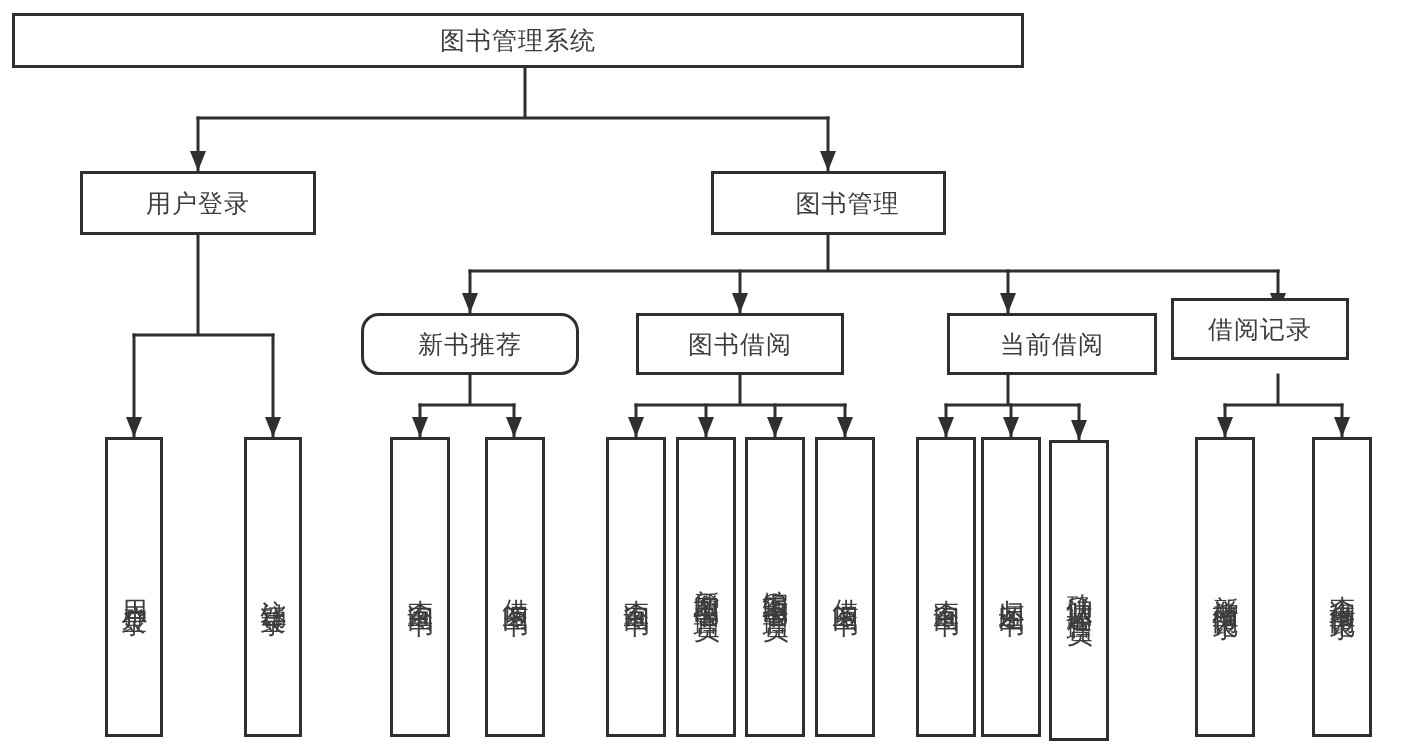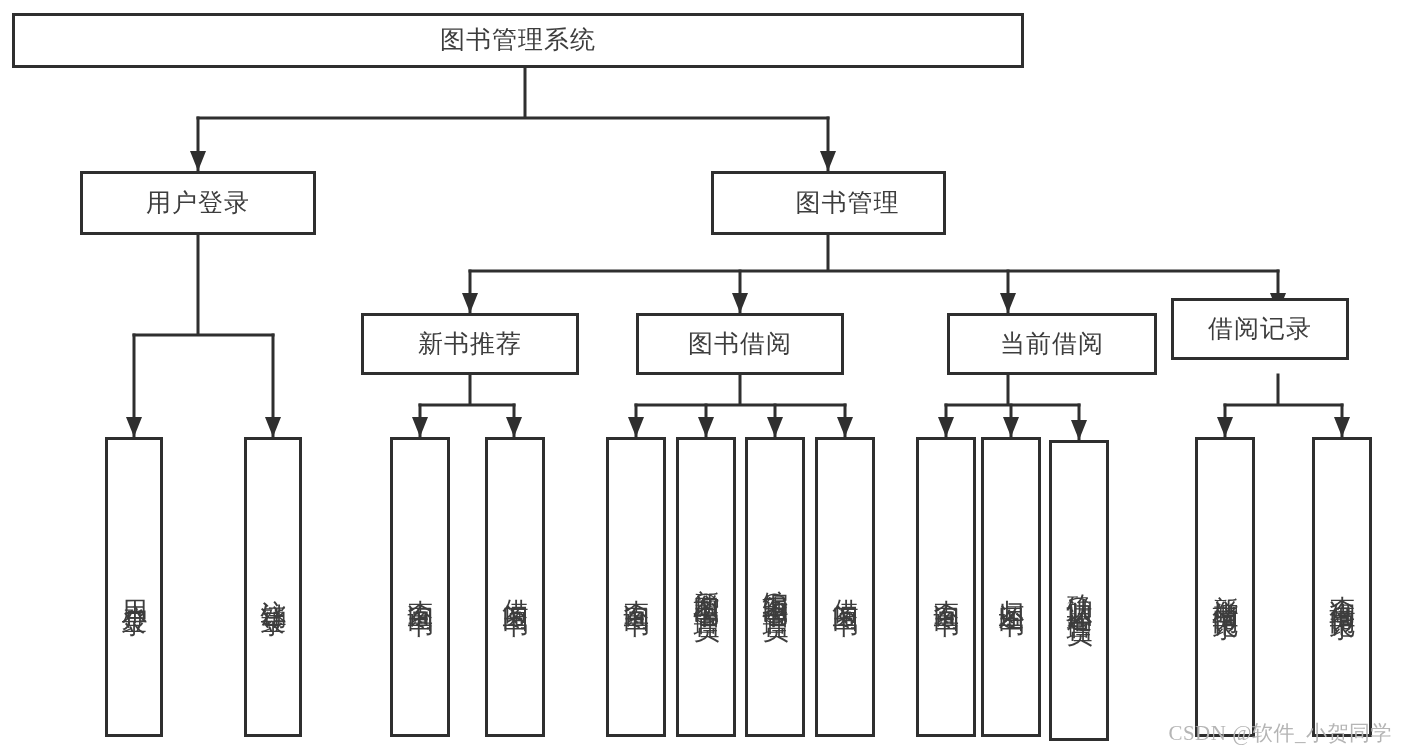--- a/index.html
+++ b/index.html
@@ -7,21 +7,21 @@
     --text: #3d3d3d;
     --watermark: #b5b5b5;
     --background: #ffffff;
   }
   html, body { margin: 0; padding: 0; background: var(--background); }
   .canvas {
     position: relative;
     width: 1405px;
     height: 747px;
     background: var(--background);
-    font-family: Liberation Serif, serif;
+    font-family: Liberation Sans, sans-serif;
     overflow: hidden;
   }
   svg.connectors {
     position: absolute;
     left: 0; top: 0;
     color: var(--line);
     pointer-events: none;
   }
   .box {
     position: absolute;
@@ -103,21 +103,21 @@
       <line x1="1225" y1="405" x2="1225" y2="436" marker-end="url(#arr)"></line>
       <line x1="1342" y1="405" x2="1342" y2="436" marker-end="url(#arr)"></line>
     </g>
   </svg>
 
   <div class="box h" style="left:12px; top:13px; width:1012px; height:55px;">图书管理系统</div>
 
   <div class="box h" style="left:80px; top:171px; width:236px; height:64px;">用户登录</div>
   <div class="box h" style="left:711px; top:171px; width:235px; height:64px;padding-left:38px;">图书管理</div>
 
-  <div class="box h" style="left:361px; top:313px; width:218px; height:62px;">新书推荐</div>
+  <div class="box h" style="left:361px; top:313px; width:218px; height:62px;border-radius:18px;">新书推荐</div>
   <div class="box h" style="left:636px; top:313px; width:208px; height:62px;text-align:center;">图书借阅</div>
   <div class="box h" style="left:903px; top:313px; width:210px; height:62px;margin-left:44px;">当前借阅</div>
   <div class="box h" style="left:1171px; top:298px; width:178px; height:62px;">借阅记录</div>
 
   <div class="box v" style="left:105px; top:437px; width:58px; height:300px;">用户登录</div>
   <div class="box v" style="left:244px; top:437px; width:58px; height:300px;">注销登录</div>
 
   <div class="box v" style="left:390px; top:437px; width:60px; height:300px;">查询图书</div>
   <div class="box v" style="left:485px; top:437px; width:60px; height:300px;">借阅图书</div>
 
@@ -126,15 +126,14 @@
   <div class="box v" style="left:745px; top:437px; width:60px; height:300px;">编辑图书（管理员）</div>
   <div class="box v" style="left:815px; top:437px; width:60px; height:300px;">借阅图书</div>
 
   <div class="box v" style="left:916px; top:437px; width:60px; height:300px;">查询图书</div>
   <div class="box v" style="left:981px; top:437px; width:60px; height:300px;">归还图书</div>
   <div class="box v" style="left:1049px; top:440px; width:60px; height:301px;">确认归还（管理员）</div>
 
   <div class="box v" style="left:1195px; top:437px; width:60px; height:300px;">新增借阅记录</div>
   <div class="box v" style="left:1312px; top:437px; width:60px; height:300px;">查询借阅记录</div>
 
-  <div class="watermark">CSDN @软件_小贺同学</div>
 
 </div>
 
 </body></html>

